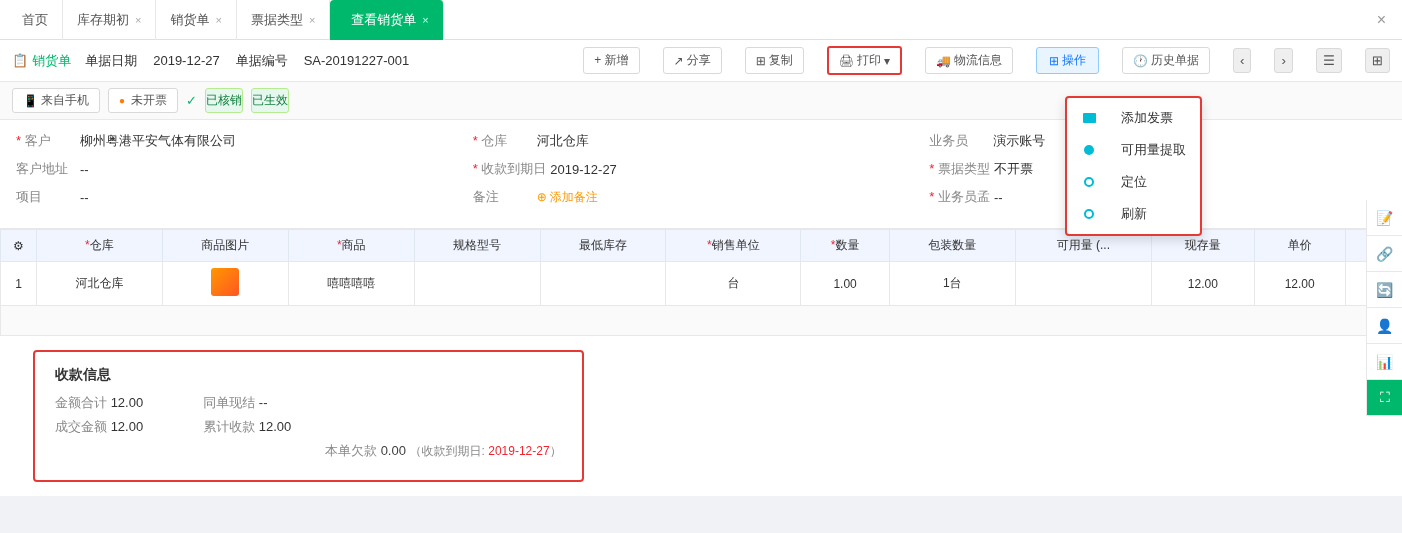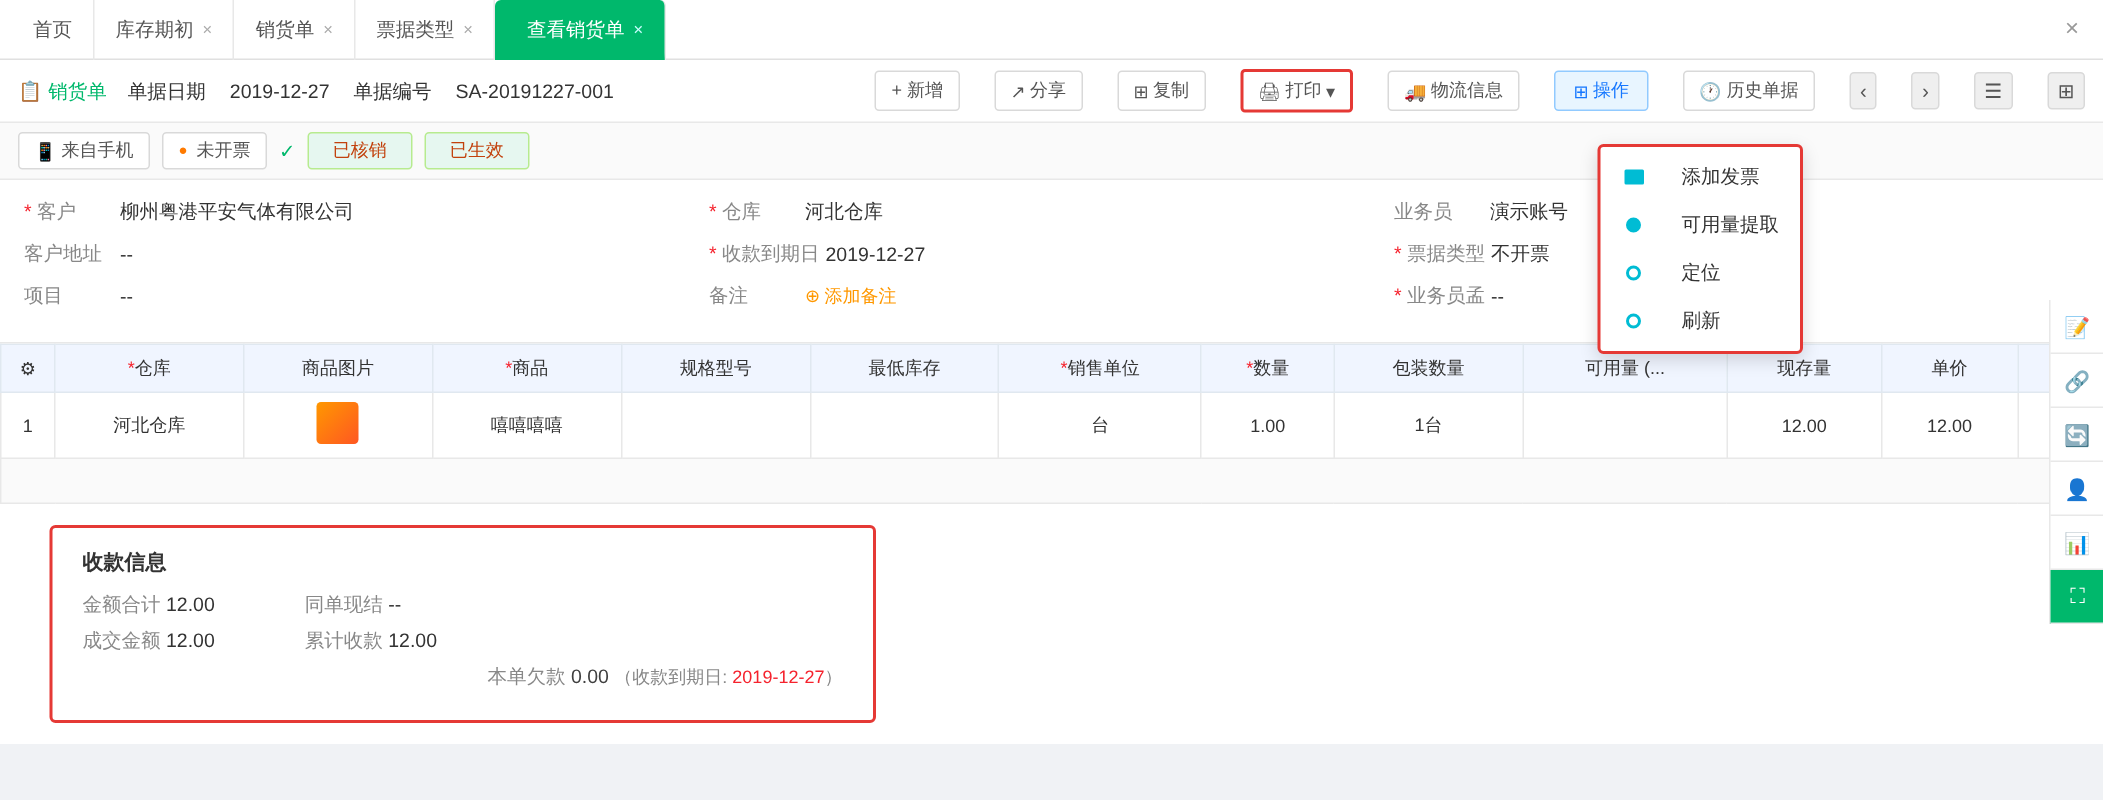--- a/index.html
+++ b/index.html
@@ -59,21 +59,21 @@
     .sub-toolbar {
       display: flex; align-items: center; padding: 6px 12px; gap: 8px;
       background: #fafafa; border-bottom: 1px solid #e8e8e8;
     }
     .btn-sub {
       display: flex; align-items: center; gap: 3px; padding: 3px 10px;
       border: 1px solid #d9d9d9; border-radius: 3px; background: #fff;
       cursor: pointer; font-size: 12px; color: #555;
     }
     .btn-sub.orange-dot::before { content: "●"; color: #ff7a00; margin-right: 3px; font-size: 10px; }
-    .badge-green { background: #e6f7f0; color: #c2410c; border: 1px solid #b7eb8f; border-radius: 3px; padding: 3px 16px; font-size: 12px; }
+    .badge-green { background: #e6f7f0; color: #15803d; border: 1px solid #b7eb8f; border-radius: 3px; padding: 3px 0; font-size: 12px; }
 
     
     .form-area {
       padding: 12px 16px; background: #fff;
     }
     .form-row {
       display: flex; align-items: center; margin-bottom: 10px; gap: 0;
     }
     .form-field {
       display: flex; align-items: center; min-width: 280px; flex: 1;

